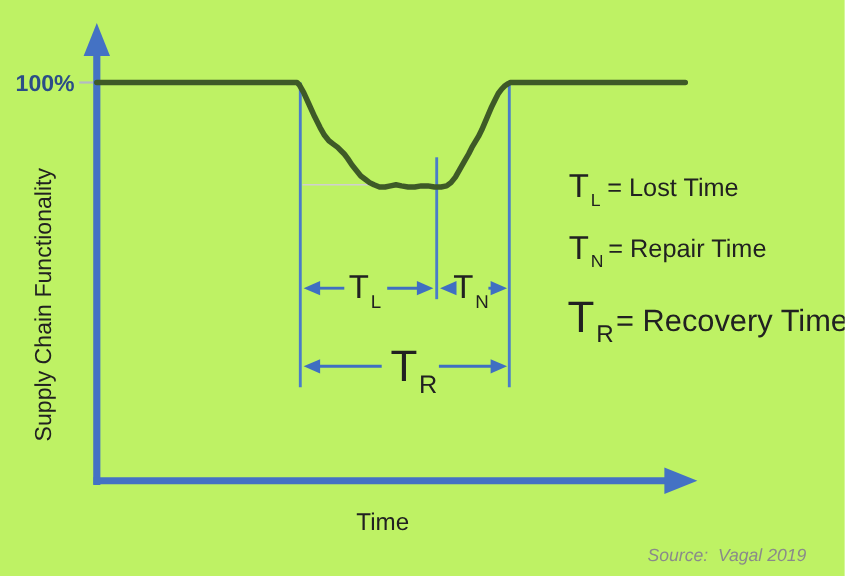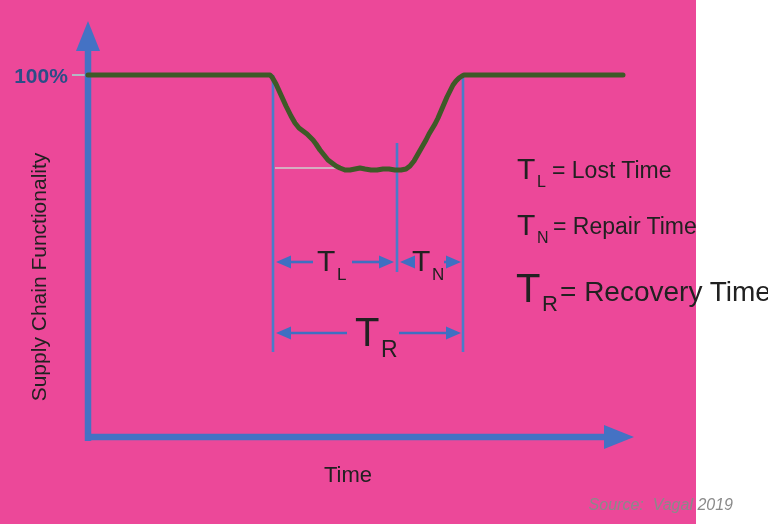--- a/index.html
+++ b/index.html
@@ -6,23 +6,23 @@
     margin: 0;
     padding: 0;
     width: 768px;
     height: 524px;
     background: #ffffff;
     overflow: hidden;
     font-family: "Liberation Sans", sans-serif;
   }
   .stage {
     position: relative;
-    width: 696px;
+    width: 768px;
     height: 524px;
-    background: #ec4899;
+    background: #bef264;
   }
   svg { display: block; }
   text { font-family: "Liberation Sans", sans-serif; }
   .pre { white-space: pre; }
 </style>
 </head>
 <body>
 
 <div class="stage">
   <svg width="768" height="524" viewBox="0 0 768 524">

